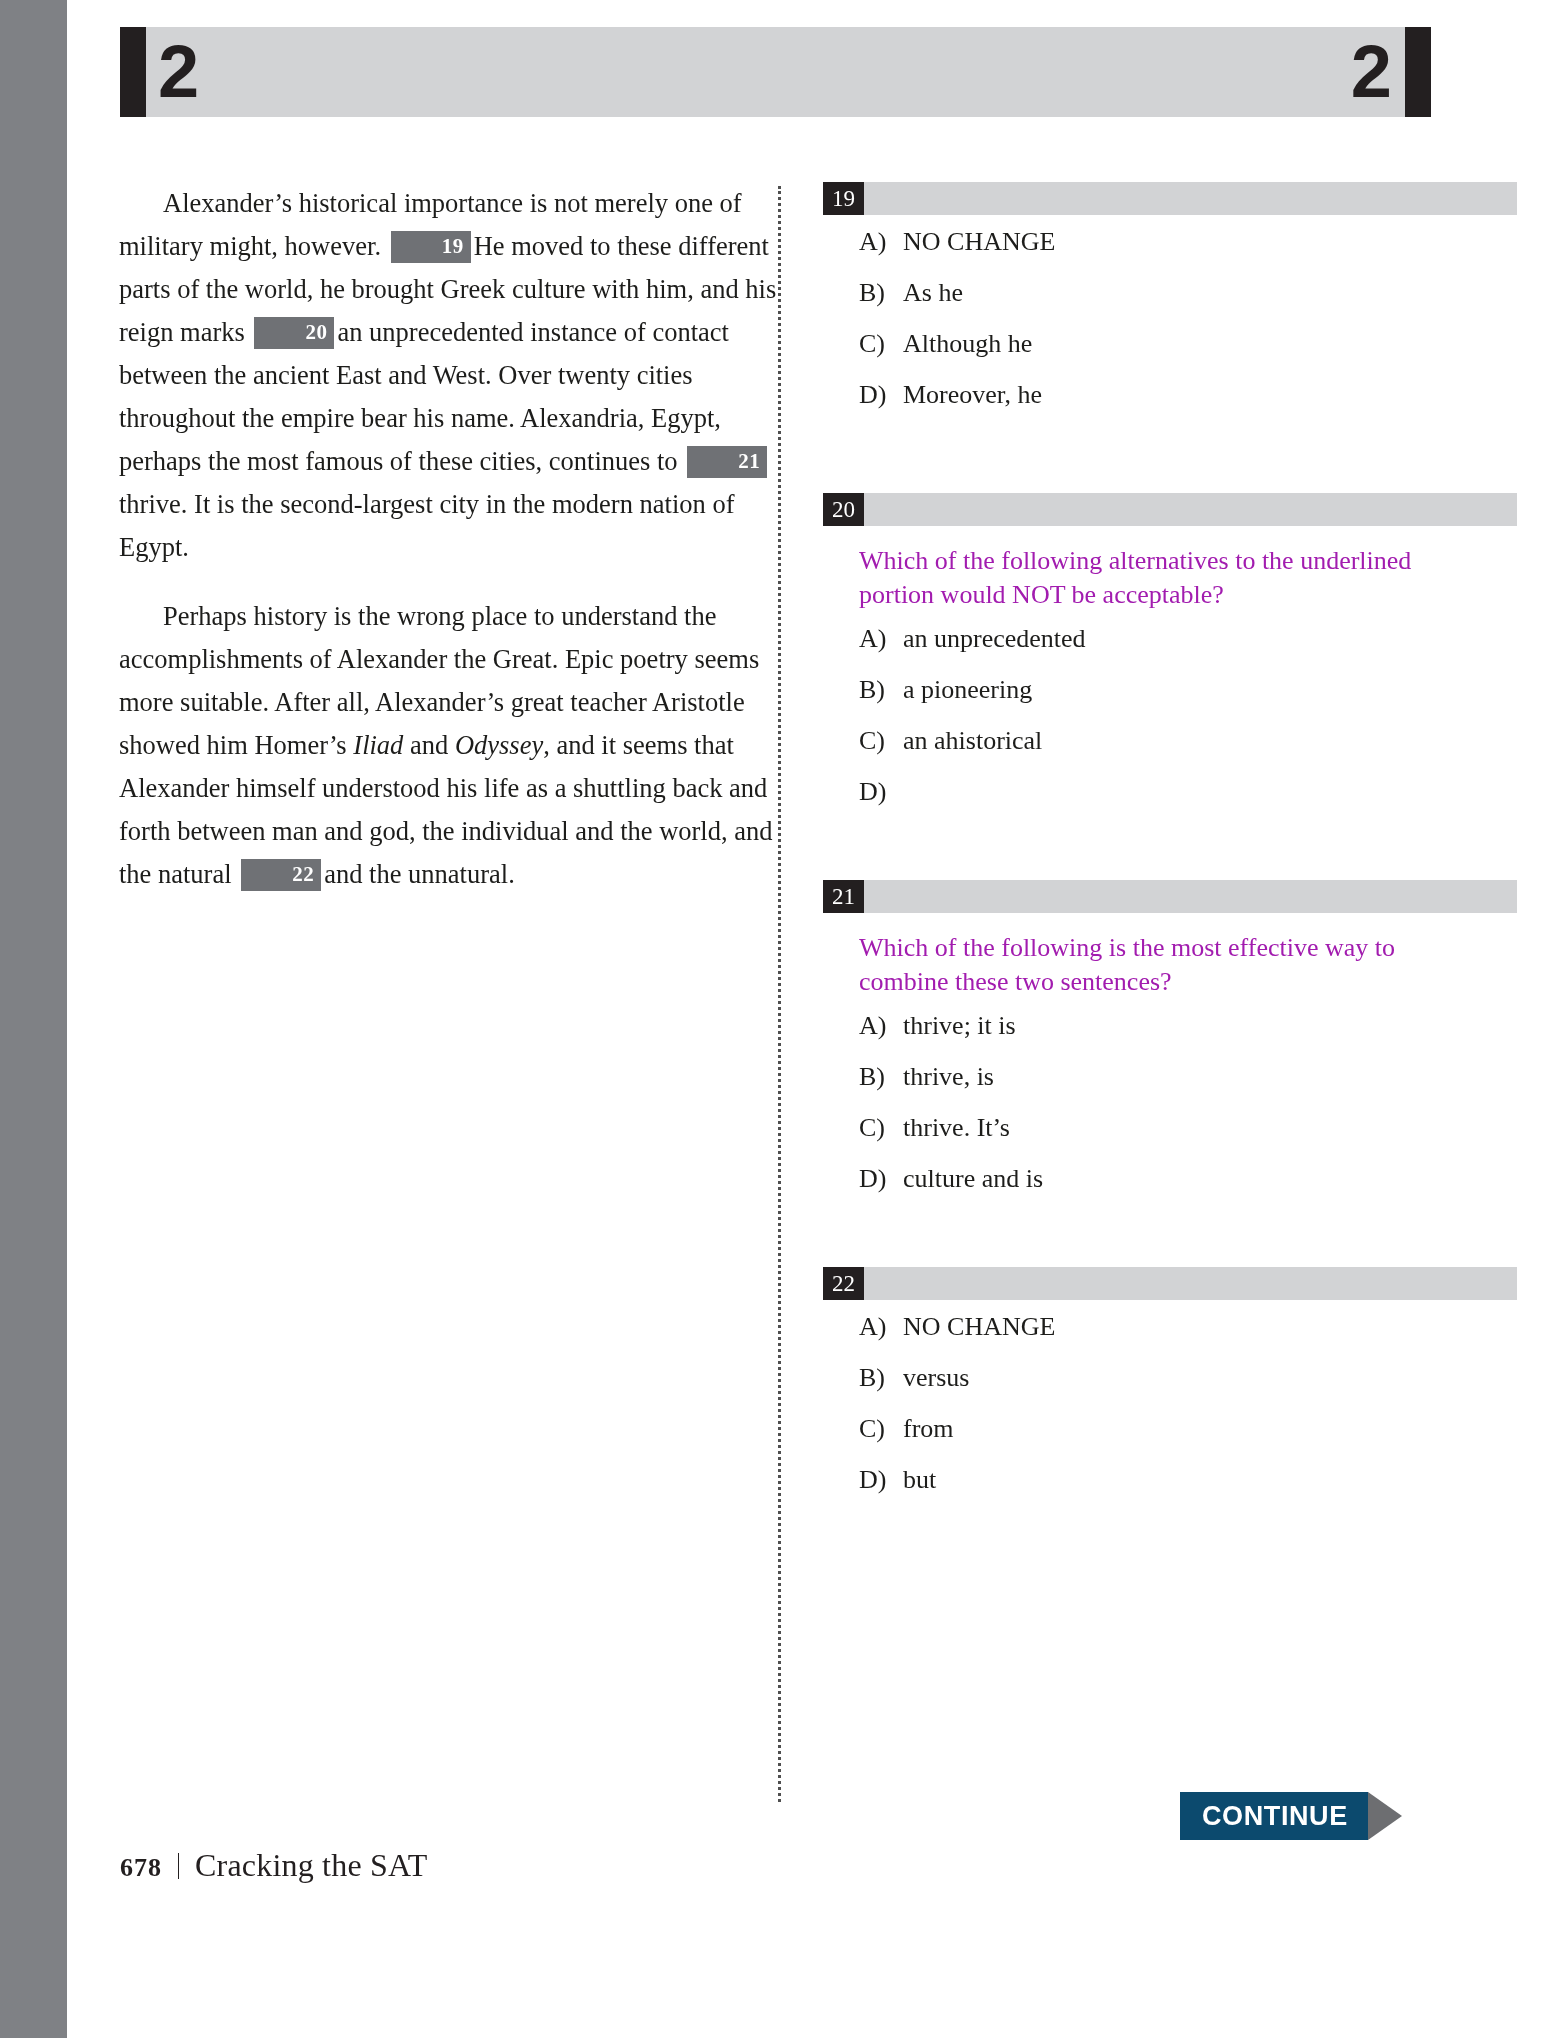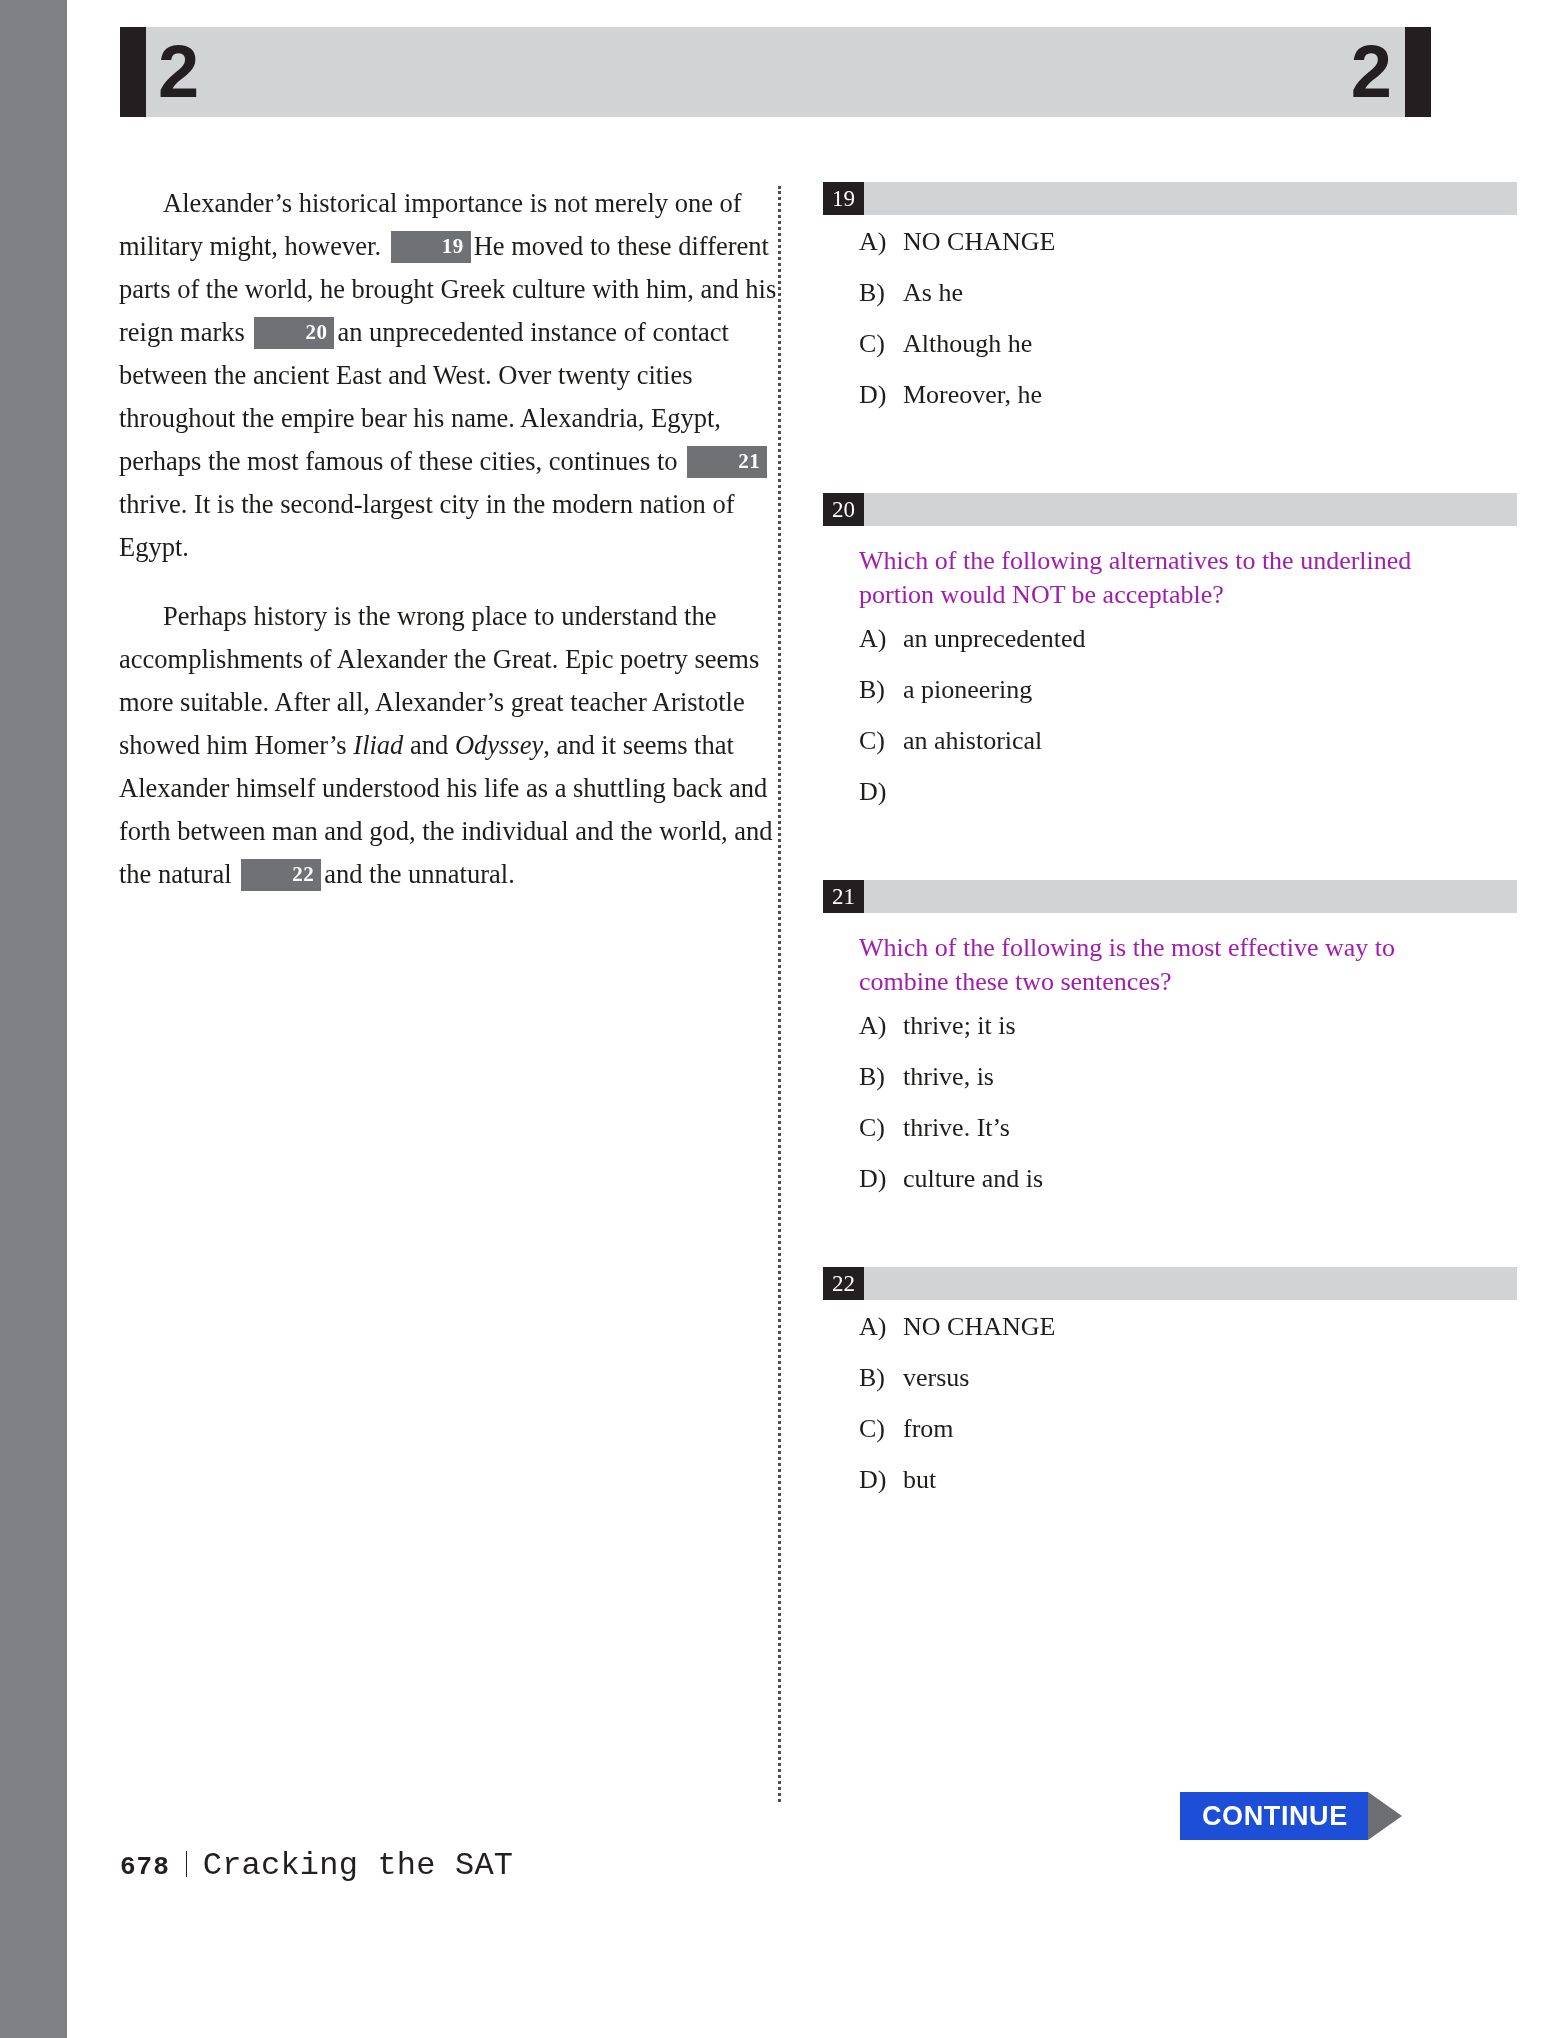--- a/index.html
+++ b/index.html
@@ -167,21 +167,21 @@
   
   .continue {
     position: absolute;
     left: 1113px;
     top: 1792px;
     height: 48px;
     display: flex;
     align-items: stretch;
   }
   .continue-body {
-    background: #1d4ed8;
+    background: #0c4a6e;
     color: #ffffff;
     font-family: "Liberation Sans", sans-serif;
     font-weight: bold;
     font-size: 27px;
     letter-spacing: 0.6px;
     line-height: 48px;
     padding: 0 20px 0 22px;
   }
   .continue-arrow {
     width: 0; height: 0;
@@ -190,21 +190,21 @@
     border-left: 34px solid #6d6e71;
   }
 
   
   .footer {
     position: absolute;
     left: 53px;
     top: 1847px;
     display: flex;
     align-items: baseline;
-    font-family: Liberation Mono, monospace;
+    font-family: Liberation Serif, serif;
     color: #231f20;
   }
   .footer-page {
     font-weight: bold;
     font-size: 26px;
     letter-spacing: 1px;
   }
   .footer-rule {
     display: inline-block;
     width: 1px;

